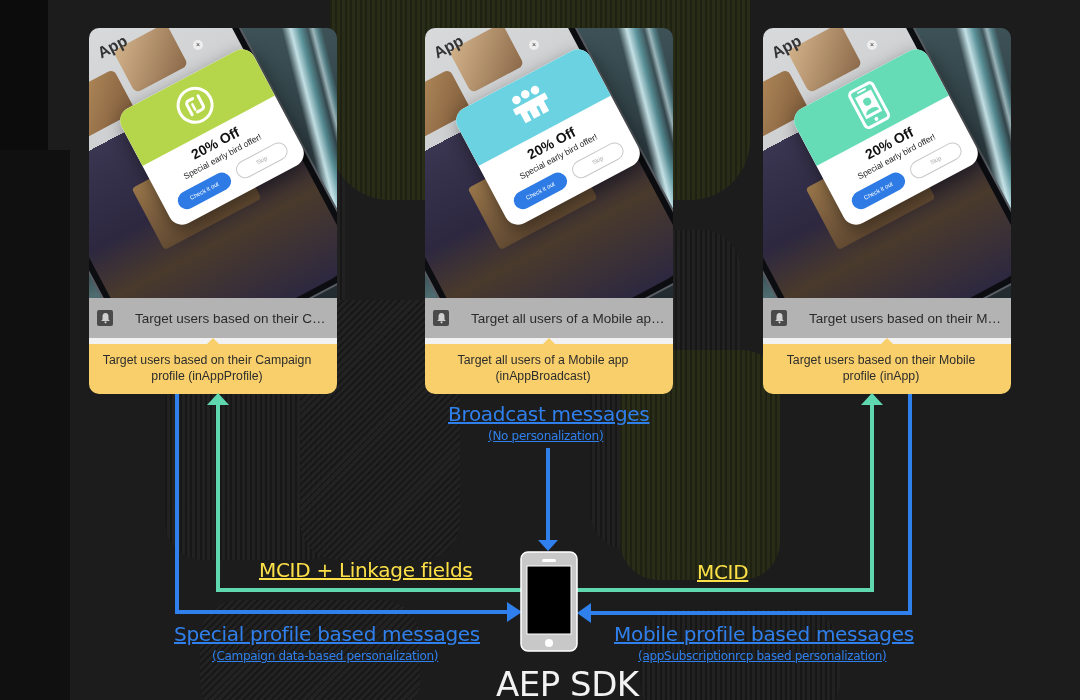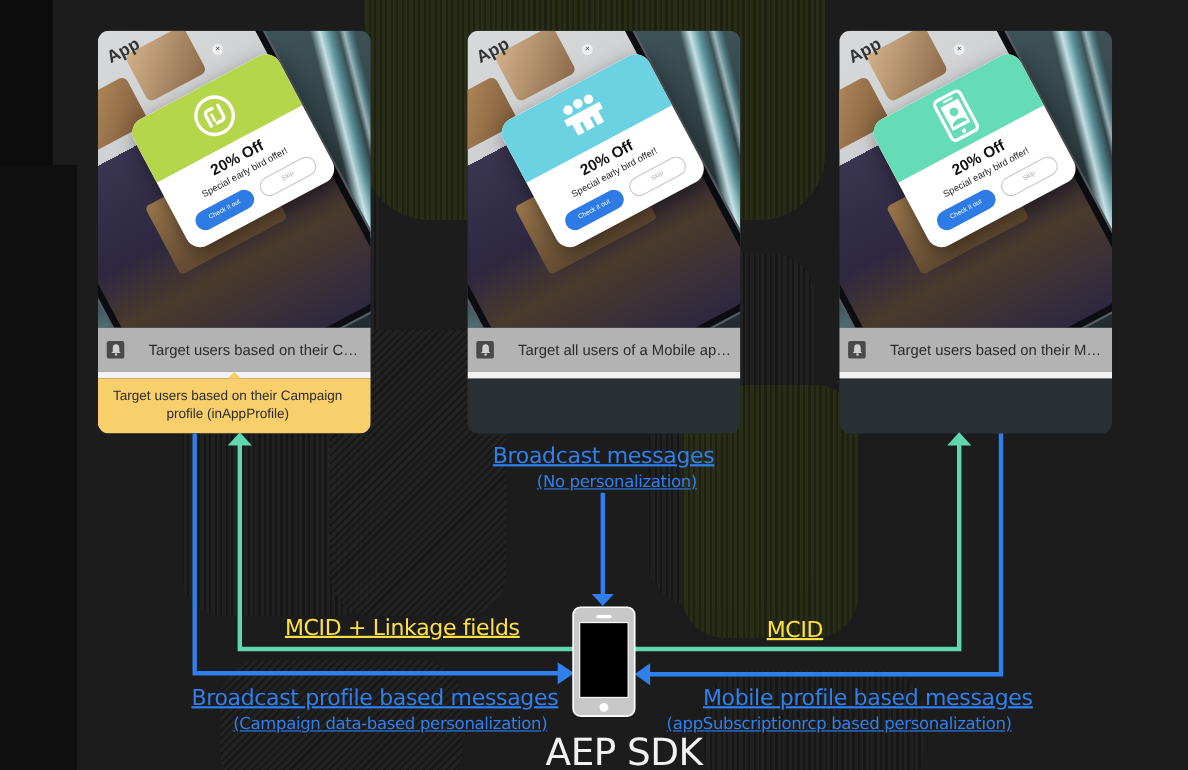--- a/index.html
+++ b/index.html
@@ -153,21 +153,21 @@
     .flow-label {
       position: absolute;
       font-family: "DejaVu Sans", sans-serif;
       white-space: nowrap;
       letter-spacing: -0.3px;
       text-decoration: underline;
     }
     .blue { color: #2f80ed; }
     .teal { color: #fde047; }
     .lbl-main { font-size: 20px; }
-    .lbl-sub { font-size: 15px; }
+    .lbl-sub { font-size: 12px; }
     .sdk-label {
       position: absolute; left: 496px; top: 664px;
       font-family: "DejaVu Sans", sans-serif;
       font-size: 34px; color: #f2f2f2; letter-spacing: -0.5px;
     }
 
     svg.flows { position: absolute; left: 0; top: 0; }
   </style>
 </head>
 <body>
@@ -260,20 +260,21 @@
   <div class="card-notification">
     <span class="bell-box">
       <svg width="11" height="12" viewBox="0 0 11 12">
         <path d="M5.5 1 C3.5 1 2.5 2.5 2.5 4.5 V7.5 L1.2 9 H9.8 L8.5 7.5 V4.5 C8.5 2.5 7.5 1 5.5 1 Z" fill="#d0d0d0"></path>
         <circle cx="5.5" cy="10.3" r="1.1" fill="#d0d0d0"></circle>
       </svg>
     </span>
     <span class="notif-text">Target all users of a Mobile app (...</span>
   </div>
   <div class="card-gap"></div>
+  <div class="card-tooltip">Target all users of a Mobile app (inAppBroadcast)</div>
 </div>
 
 <div class="card" style="left:763px;">
   <div class="card-image">
     <div class="light-streak"></div>
     <div class="light-streak s2"></div>
     <div class="phone-body">
       <div class="phone-screen">
         <div class="screen-thumb1"></div>
         <div class="screen-thumb2"></div>
@@ -304,20 +305,21 @@
   <div class="card-notification">
     <span class="bell-box">
       <svg width="11" height="12" viewBox="0 0 11 12">
         <path d="M5.5 1 C3.5 1 2.5 2.5 2.5 4.5 V7.5 L1.2 9 H9.8 L8.5 7.5 V4.5 C8.5 2.5 7.5 1 5.5 1 Z" fill="#d0d0d0"></path>
         <circle cx="5.5" cy="10.3" r="1.1" fill="#d0d0d0"></circle>
       </svg>
     </span>
     <span class="notif-text">Target users based on their Mob...</span>
   </div>
   <div class="card-gap"></div>
+  <div class="card-tooltip">Target users based on their Mobile profile (inApp)</div>
 </div>
 
 <svg class="flows" width="1080" height="700" viewBox="0 0 1080 700">
 
   <g>
     <polyline points="177,394 177,612 510,612" fill="none" stroke="#2f80ed" stroke-width="4"></polyline>
     <polygon points="507,602 522,612 507,622" fill="#2f80ed"></polygon>
   </g>
 
   <g>
@@ -347,19 +349,19 @@
     <circle cx="549" cy="643" r="4" fill="#ffffff"></circle>
   </g>
 </svg>
 
 <div class="flow-label blue lbl-main" style="left:448px; top:402px;">Broadcast messages</div>
 <div class="flow-label blue lbl-sub" style="left:488px; top:429px;">(No personalization)</div>
 
 <div class="flow-label teal lbl-main" style="left:259px; top:558px;">MCID + Linkage fields</div>
 <div class="flow-label teal lbl-main" style="left:697px; top:560px;">MCID</div>
 
-<div class="flow-label blue lbl-main" style="left:174px; top:622px;">Broadcast profile based messages</div>
+<div class="flow-label blue lbl-main" style="left:174px; top:622px;">Special profile based messages</div>
 <div class="flow-label blue lbl-sub" style="left:212px; top:649px;text-align:center;">(Campaign data-based personalization)</div>
 
-<div class="flow-label blue lbl-main" style="left:614px; top:622px;margin-left:25px;">Mobile profile based messages</div>
-<div class="flow-label blue lbl-sub" style="left:606px; top:649px;text-align:center;">(appSubscriptionrcp based personalization)</div>
+<div class="flow-label blue lbl-main" style="left:614px; top:622px;">Mobile profile based messages</div>
+<div class="flow-label blue lbl-sub" style="left:638px; top:649px;text-align:center;">(appSubscriptionrcp based personalization)</div>
 
 <div class="sdk-label">AEP SDK</div>
 
 </body></html>

